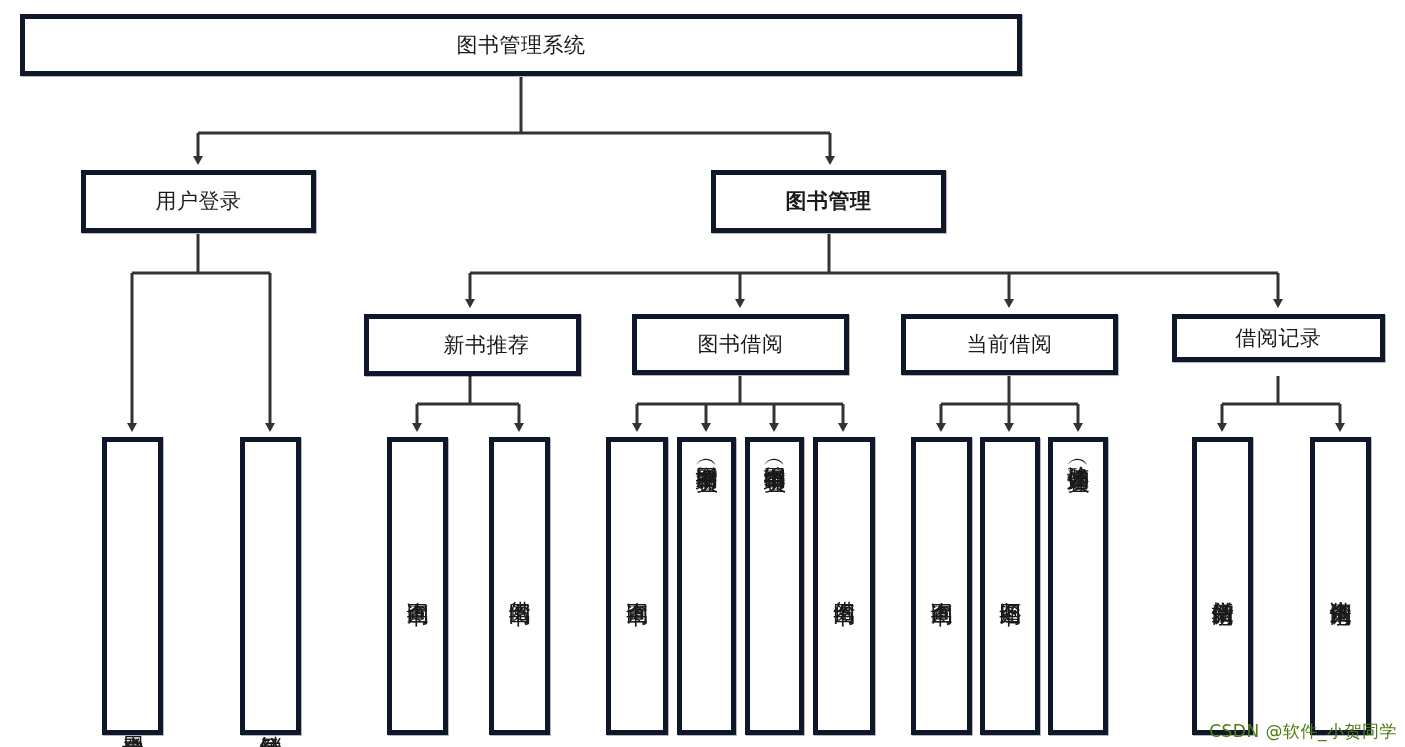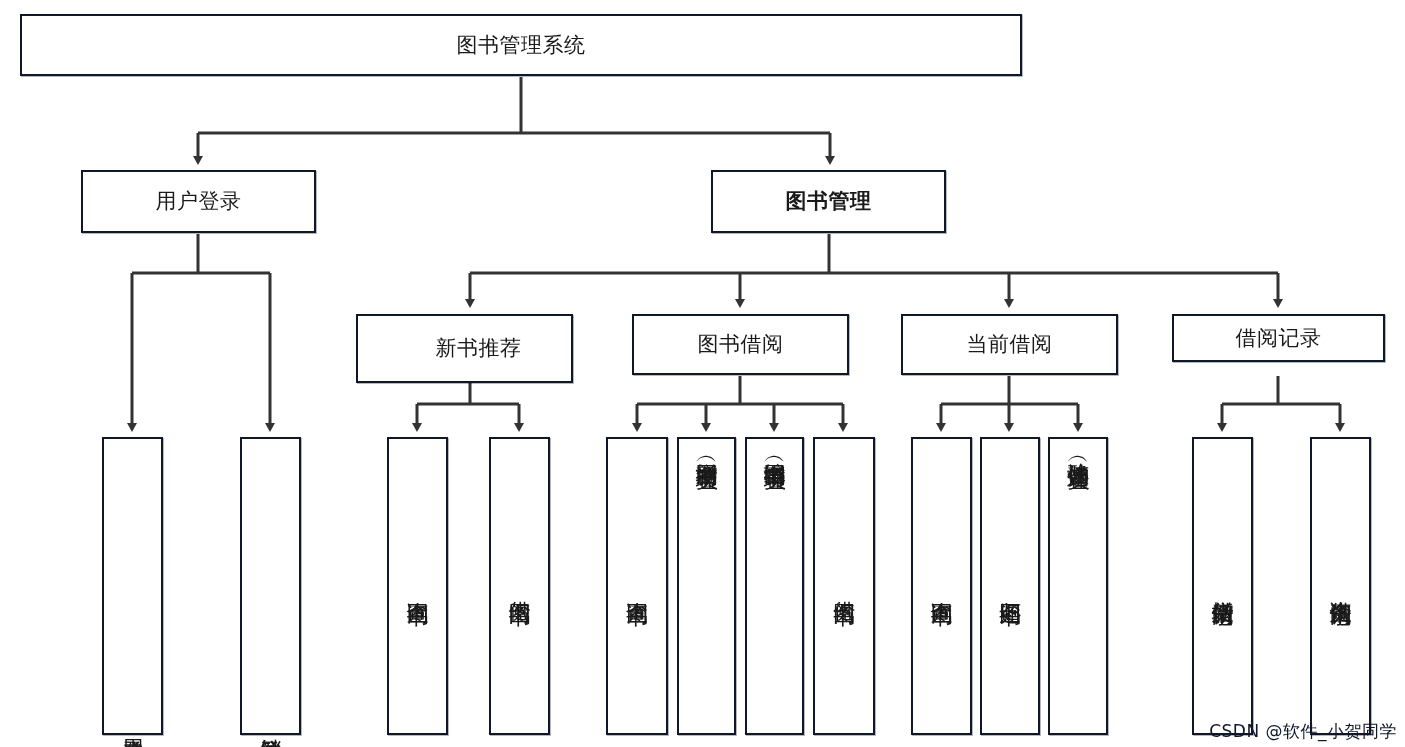--- a/index.html
+++ b/index.html
@@ -19,21 +19,21 @@
     position: absolute;
     left: 0;
     top: 0;
     width: 1405px;
     height: 747px;
     pointer-events: none;
   }
   .node {
     position: absolute;
     box-sizing: border-box;
-    border: 2px solid #0f172a;
+    border: 5px solid #0f172a;
     background: #ffffff;
     display: flex;
     align-items: center;
     justify-content: center;
     box-shadow: 1px 1px 0 rgba(0,0,0,0.28);
   }
   .node .label {
     color: #1a1a1a;
     font-size: 21px;
     line-height: 1.08;
@@ -60,21 +60,21 @@
     text-orientation: upright;
     font-size: 22px;
     line-height: 1.02;
     letter-spacing: 1px;
   }
   #watermark {
     position: absolute;
     right: 8px;
     bottom: 4px;
     font-size: 17px;
-    color: #0f172a;
+    color: #4d7c0f;
     letter-spacing: 0.5px;
     white-space: nowrap;
   }
 </style>
 </head>
 <body>
 
 <div id="canvas">
 
   <svg id="edges" viewBox="0 0 1405 747" xmlns="http://www.w3.org/2000/svg">
@@ -131,21 +131,21 @@
     <span class="label">图书管理系统</span>
   </div>
 
   <div class="node" style="left:81px; top:170px; width:235px; height:63px;">
     <span class="label">用户登录</span>
   </div>
   <div class="node" style="left:711px; top:170px; width:235px; height:63px;font-weight:bold;">
     <span class="label">图书管理</span>
   </div>
 
-  <div class="node" style="left:356px; top:314px; width:217px; height:69px;padding-left:28px;">
+  <div class="node" style="left:364px; top:314px; width:217px; height:62px;padding-left:28px;">
     <span class="label">新书推荐</span>
   </div>
   <div class="node" style="left:632px; top:314px; width:217px; height:61px;">
     <span class="label">图书借阅</span>
   </div>
   <div class="node" style="left:901px; top:314px; width:217px; height:61px;">
     <span class="label">当前借阅</span>
   </div>
   <div class="node" style="left:1172px; top:314px; width:213px; height:48px;">
     <span class="label">借阅记录</span>

